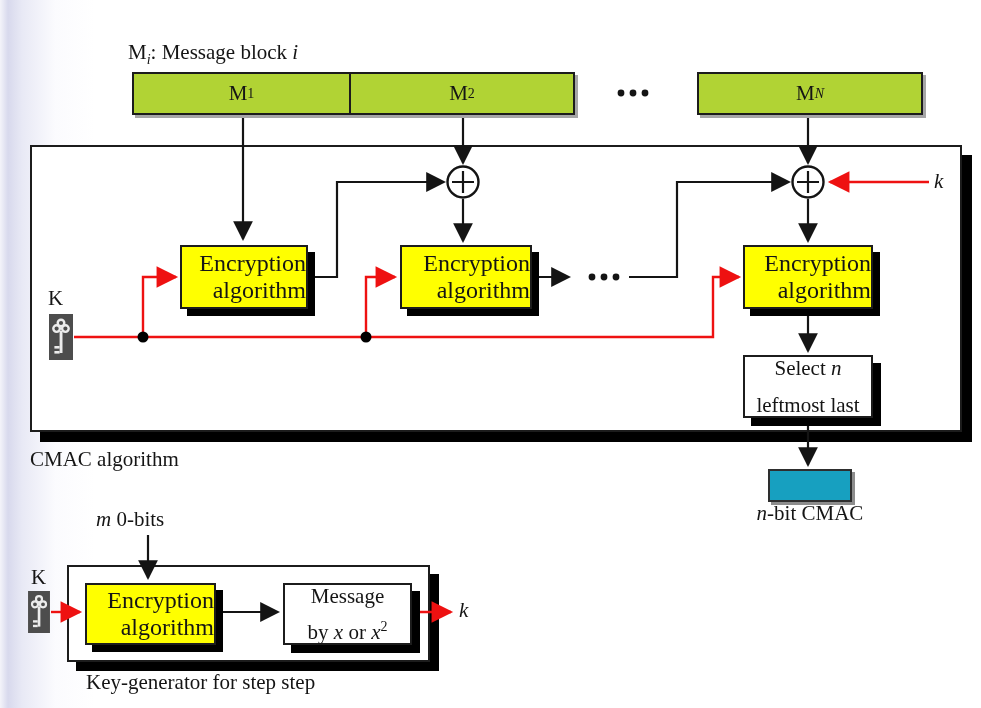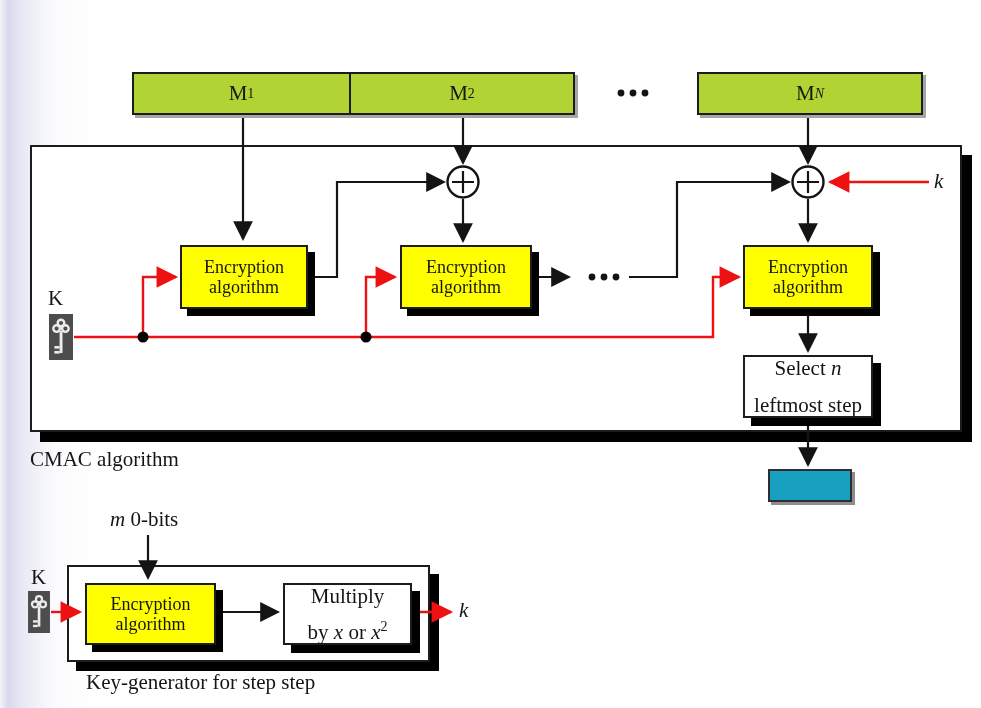--- a/index.html
+++ b/index.html
@@ -10,22 +10,22 @@
   }
   .abs{position:absolute;}
   .box{position:absolute;box-sizing:border-box;border:2px solid #1c1c1c;}
   .frame{background:#ffffff;box-shadow:10px 10px 0 #000;z-index:1;}
   .frame-kg{background:#ffffff;box-shadow:9px 9px 0 #000;z-index:1;}
   .wires{position:absolute;left:0;top:0;width:981px;height:708px;z-index:5;pointer-events:none;}
   .mbar{background:#b1d334;z-index:6;display:flex;box-shadow:3px 3px 0 #a6a6a6;}
   .mcell{display:flex;align-items:center;justify-content:center;font-size:21px;height:100%;box-sizing:border-box;}
   .enc{
     background:#ffff00;box-shadow:7px 7px 0 #000;z-index:6;
-    display:flex;flex-direction:column;align-items:center;justify-content:center;
-    text-align:center;font-size:18px;line-height:1.12;
+    display:flex;flex-direction:column;align-items:flex-end;justify-content:center;
+    text-align:center;font-size:24px;line-height:1.12;
   }
   .whitebox{
     background:#ffffff;box-shadow:8px 8px 0 #000;z-index:6;
     display:flex;flex-direction:column;align-items:center;justify-content:center;
     text-align:center;font-size:21px;line-height:1.15;gap:12px;
   }
   .teal{background:#17a0c0;border:2px solid #2e2e2e;box-shadow:3px 3px 0 #8d8d8d;z-index:6;}
   .lbl{position:absolute;z-index:7;font-size:21px;white-space:nowrap;}
   .it{font-style:italic;}
   sub{font-size:14px;line-height:0;}
@@ -93,20 +93,23 @@
         <circle cx="633" cy="93" r="3.4"></circle>
         <circle cx="645" cy="93" r="3.4"></circle>
     </g>
     <g fill="#141414">
       <circle cx="592" cy="277" r="3.4"></circle>
         <circle cx="604" cy="277" r="3.4"></circle>
         <circle cx="616" cy="277" r="3.4"></circle>
     </g>
   </svg>
 
+  <div class="lbl" style="left:128px;top:40px">
+    <span>M</span><sub class="it">i</sub><span>: Message block </span><span class="it">i</span>
+  </div>
 
   <div class="box mbar" style="left:132px;top:72px;width:443px;height:43px">
     <div class="mcell" style="width:217px;border-right:2px solid #1c1c1c">
       <span>M</span>
         <sub>1</sub>
     </div>
     <div class="mcell" style="flex:1">
       <span>M</span>
         <sub>2</sub>
     </div>
@@ -126,43 +129,46 @@
     <div>Encryption</div>
     <div>algorithm</div>
   </div>
   <div class="box enc" style="left:743px;top:245px;width:130px;height:64px">
     <div>Encryption</div>
     <div>algorithm</div>
   </div>
 
   <div class="box whitebox" style="left:743px;top:355px;width:130px;height:63px">
     <div><span>Select </span><span class="it">n</span></div>
-    <div>leftmost step</div>
+    <div>leftmost last</div>
   </div>
 
   <div class="abs teal" style="left:768px;top:469px;width:80px;height:29px"></div>
+  <div class="lbl" style="left:740px;top:501px;width:140px;text-align:center">
+    <span class="it">n</span><span>-bit CMAC</span>
+  </div>
 
   <div class="lbl" style="left:48px;top:286px">K</div>
   <svg class="keysvg" style="left:49px;top:314px" width="24" height="46" viewBox="0 0 24 46">
     <rect width="24" height="46" fill="#4d4d4d"></rect>
     <g stroke="#ececec" fill="none" stroke-width="2.4">
       <circle cx="12" cy="9" r="3.3"></circle>
         <circle cx="7.6" cy="14.6" r="3.3"></circle>
         <circle cx="16.4" cy="14.6" r="3.3"></circle>
     </g>
     <rect x="10.6" y="17" width="2.9" height="22" fill="#ececec"></rect>
     <rect x="5.4" y="32" width="5.2" height="2.6" fill="#ececec"></rect>
     <rect x="5.4" y="37" width="5.2" height="2.6" fill="#ececec"></rect>
   </svg>
 
   <div class="lbl it" style="left:934px;top:169px">k</div>
 
   <div class="lbl" style="left:30px;top:447px">CMAC algorithm</div>
 
-  <div class="lbl" style="left:110px;top:507px">
+  <div class="lbl" style="left:96px;top:507px">
     <span class="it">m</span><span> 0-bits</span>
   </div>
 
   <div class="lbl" style="left:31px;top:565px">K</div>
   <svg class="keysvg" style="left:28px;top:591px" width="22" height="42" viewBox="0 0 24 46">
     <rect width="24" height="46" fill="#4d4d4d"></rect>
     <g stroke="#ececec" fill="none" stroke-width="2.4">
       <circle cx="12" cy="9" r="3.3"></circle>
         <circle cx="7.6" cy="14.6" r="3.3"></circle>
         <circle cx="16.4" cy="14.6" r="3.3"></circle>
@@ -171,21 +177,21 @@
     <rect x="5.4" y="32" width="5.2" height="2.6" fill="#ececec"></rect>
     <rect x="5.4" y="37" width="5.2" height="2.6" fill="#ececec"></rect>
   </svg>
 
   <div class="box enc" style="left:85px;top:583px;width:131px;height:62px">
     <div>Encryption</div>
     <div>algorithm</div>
   </div>
 
   <div class="box whitebox" style="left:283px;top:583px;width:129px;height:62px">
-    <div>Multiply</div>
+    <div>Message</div>
     <div><span>by </span><span class="it">x</span><span> or </span><span class="it">x</span><sup>2</sup></div>
   </div>
 
   <div class="lbl it" style="left:459px;top:598px">k</div>
 
   <div class="lbl" style="left:86px;top:670px">Key-generator for step step</div>
 
 </div>
 
 </body></html>

